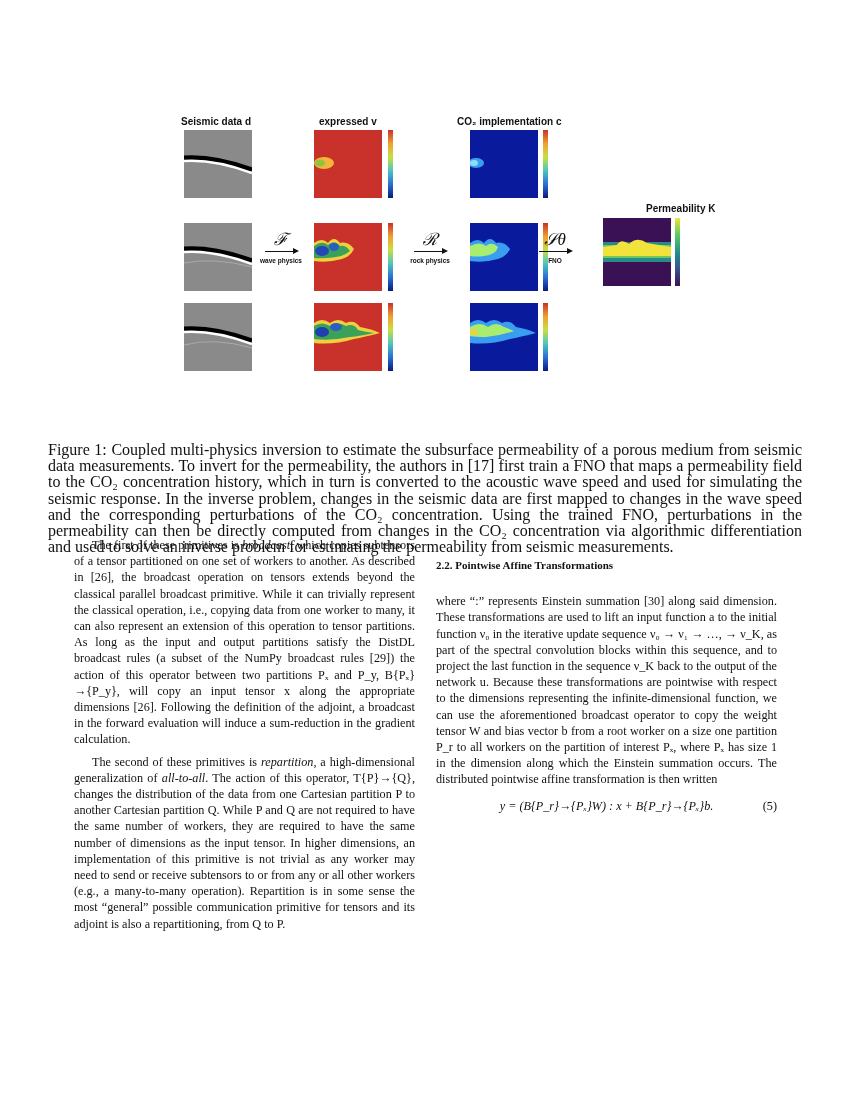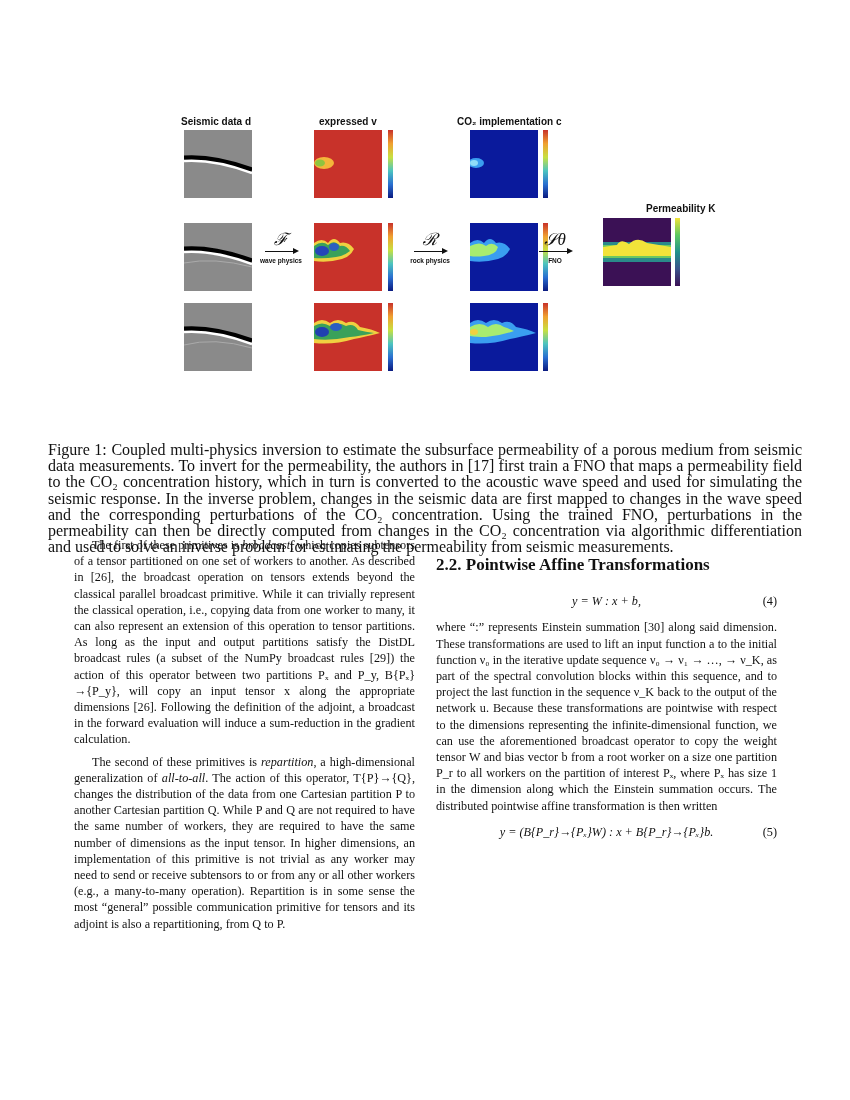--- a/index.html
+++ b/index.html
@@ -12,21 +12,21 @@
   .arrow-sym{font-family:"Liberation Serif",serif;font-style:italic;font-size:17px;display:block;height:18px;line-height:18px;}
   .arrow-line{display:block;width:32px;height:1px;background:#111;margin:2px auto 0;position:relative;}
   .arrow-line:after{content:"";position:absolute;right:-2px;top:-3px;border-left:6px solid #111;border-top:3.5px solid transparent;border-bottom:3.5px solid transparent;}
   .arrow-lbl{display:block;font-size:6.5px;font-weight:bold;margin-top:5px;white-space:nowrap;}
   .caption{position:absolute;left:48px;top:401px;width:754px;font-size:16px;line-height:16.2px;text-align:justify;margin-top:41px;}
   .col{position:absolute;top:537px;width:341px;font-size:12.2px;line-height:16.2px;text-align:justify;}
   .col p{margin:0 0 6px 0;}
   .ind{text-indent:18px;}
   .left{left:74px;}
   .right{left:436px;width:341px;}
-  h3{font-size:17px;font-weight:bold;margin:20px 0 20px 0;font-family:"Liberation Serif",serif;}
+  h3{font-size:11px;font-weight:bold;margin:20px 0 20px 0;font-family:"Liberation Serif",serif;}
   .eq{position:relative;text-align:center;margin:10px 0 10px 0;font-style:italic;}
   .eqn{position:absolute;right:0;top:0;font-style:normal;}
   i{font-style:italic;}
 </style>
 </head>
 <body>
 
 <div class="fig">
 
   <div class="ptitle" style="left:181px;top:116px;">Seismic data d</div>
@@ -132,16 +132,15 @@
 
 <div class="caption">Figure 1: Coupled multi-physics inversion to estimate the subsurface permeability of a porous medium from seismic data measurements. To invert for the permeability, the authors in [17] first train a FNO that maps a permeability field to the CO₂ concentration history, which in turn is converted to the acoustic wave speed and used for simulating the seismic response. In the inverse problem, changes in the seismic data are first mapped to changes in the wave speed and the corresponding perturbations of the CO₂ concentration. Using the trained FNO, perturbations in the permeability can then be directly computed from changes in the CO₂ concentration via algorithmic differentiation and used to solve an inverse problem for estimating the permeability from seismic measurements.</div>
 
 <div class="col left">
   <p class="ind"><span>The first of these primitives is </span><i>broadcast</i><span>, which copies subtensors of a tensor partitioned on one set of workers to another. As described in [26], the broadcast operation on tensors extends beyond the classical parallel broadcast primitive. While it can trivially represent the classical operation, i.e., copying data from one worker to many, it can also represent an extension of this operation to tensor partitions. As long as the input and output partitions satisfy the DistDL broadcast rules (a subset of the NumPy broadcast rules [29]) the action of this operator between two partitions Pₓ and P_y, B{Pₓ}→{P_y}, will copy an input tensor x along the appropriate dimensions [26]. Following the definition of the adjoint, a broadcast in the forward evaluation will induce a sum-reduction in the gradient calculation.</span></p>
   <p class="ind"><span>The second of these primitives is </span><i>repartition</i><span>, a high-dimensional generalization of </span><i>all-to-all</i><span>. The action of this operator, T{P}→{Q}, changes the distribution of the data from one Cartesian partition P to another Cartesian partition Q. While P and Q are not required to have the same number of workers, they are required to have the same number of dimensions as the input tensor. In higher dimensions, an implementation of this primitive is not trivial as any worker may need to send or receive subtensors to or from any or all other workers (e.g., a many-to-many operation). Repartition is in some sense the most “general” possible communication primitive for tensors and its adjoint is also a repartitioning, from Q to P.</span></p>
 </div>
 
 <div class="col right">
   <h3>2.2. Pointwise Affine Transformations</h3>
-  <div class="eq"><span>y = W : x + b,</span><span class="eqn">(4)</span></div>
   <p>where “:” represents Einstein summation [30] along said dimension. These transformations are used to lift an input function a to the initial function ν₀ in the iterative update sequence ν₀ → ν₁ → …, → ν_K, as part of the spectral convolution blocks within this sequence, and to project the last function in the sequence ν_K back to the output of the network u. Because these transformations are pointwise with respect to the dimensions representing the infinite-dimensional function, we can use the aforementioned broadcast operator to copy the weight tensor W and bias vector b from a root worker on a size one partition P_r to all workers on the partition of interest Pₓ, where Pₓ has size 1 in the dimension along which the Einstein summation occurs. The distributed pointwise affine transformation is then written</p>
   <div class="eq"><span>y = (B{P_r}→{Pₓ}W) : x + B{P_r}→{Pₓ}b.</span><span class="eqn">(5)</span></div>
 </div>
 
 </body></html>

